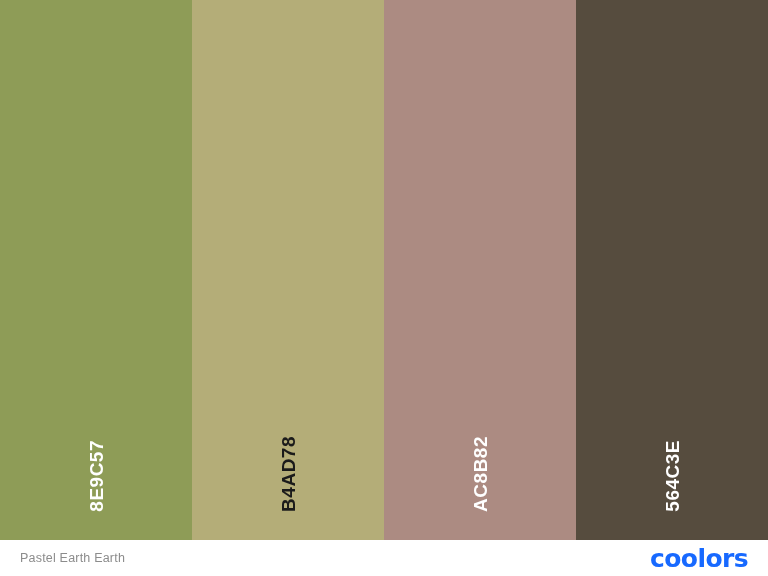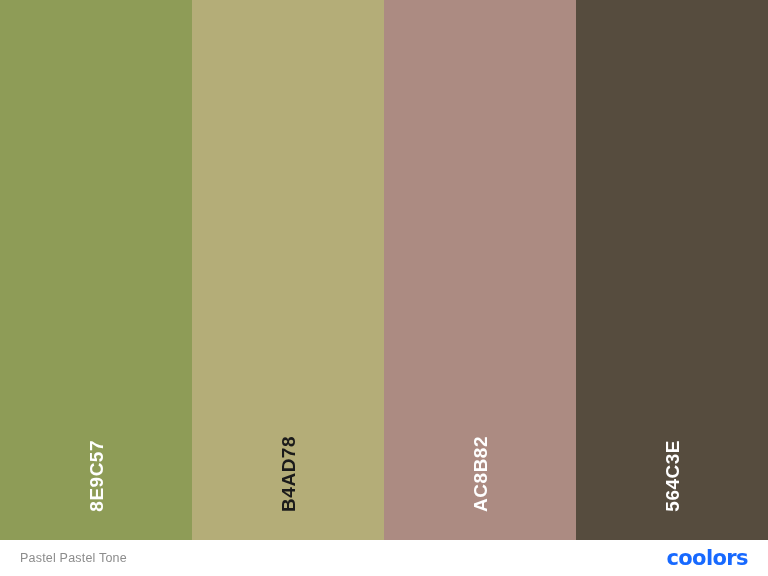--- a/index.html
+++ b/index.html
@@ -54,21 +54,21 @@
     padding: 0 20px;
     box-sizing: border-box;
   }
   #palette-name {
     font-size: 12.5px;
     color: #8c8c8c;
     letter-spacing: 0.2px;
     white-space: nowrap;
   }
   #brand-logo {
-    font-size: 21px;
+    font-size: 25px;
     font-weight: bold;
     letter-spacing: -0.6px;
     color: #1769ff;
     white-space: nowrap;
     font-family: "DejaVu Sans", sans-serif;
   }
 </style>
 </head>
 <body>
 
@@ -83,17 +83,17 @@
     </div>
     <div class="swatch" style="background-color: rgb(172, 139, 130);">
       <span class="swatch-label" style="color: rgb(255, 255, 255);">AC8B82</span>
     </div>
     <div class="swatch" style="background-color: rgb(86, 76, 62);">
       <span class="swatch-label" style="color: rgb(255, 255, 255);">564C3E</span>
     </div>
   </div>
 
   <div id="footer">
-    <span id="palette-name" style="color: rgb(140, 140, 140);">Pastel Pastel Tone</span>
+    <span id="palette-name" style="color: rgb(140, 140, 140);">Pastel Earth Earth</span>
     <span id="brand-logo" style="color: rgb(23, 105, 255);">coolors</span>
   </div>
 
 </div>
 
 </body></html>

